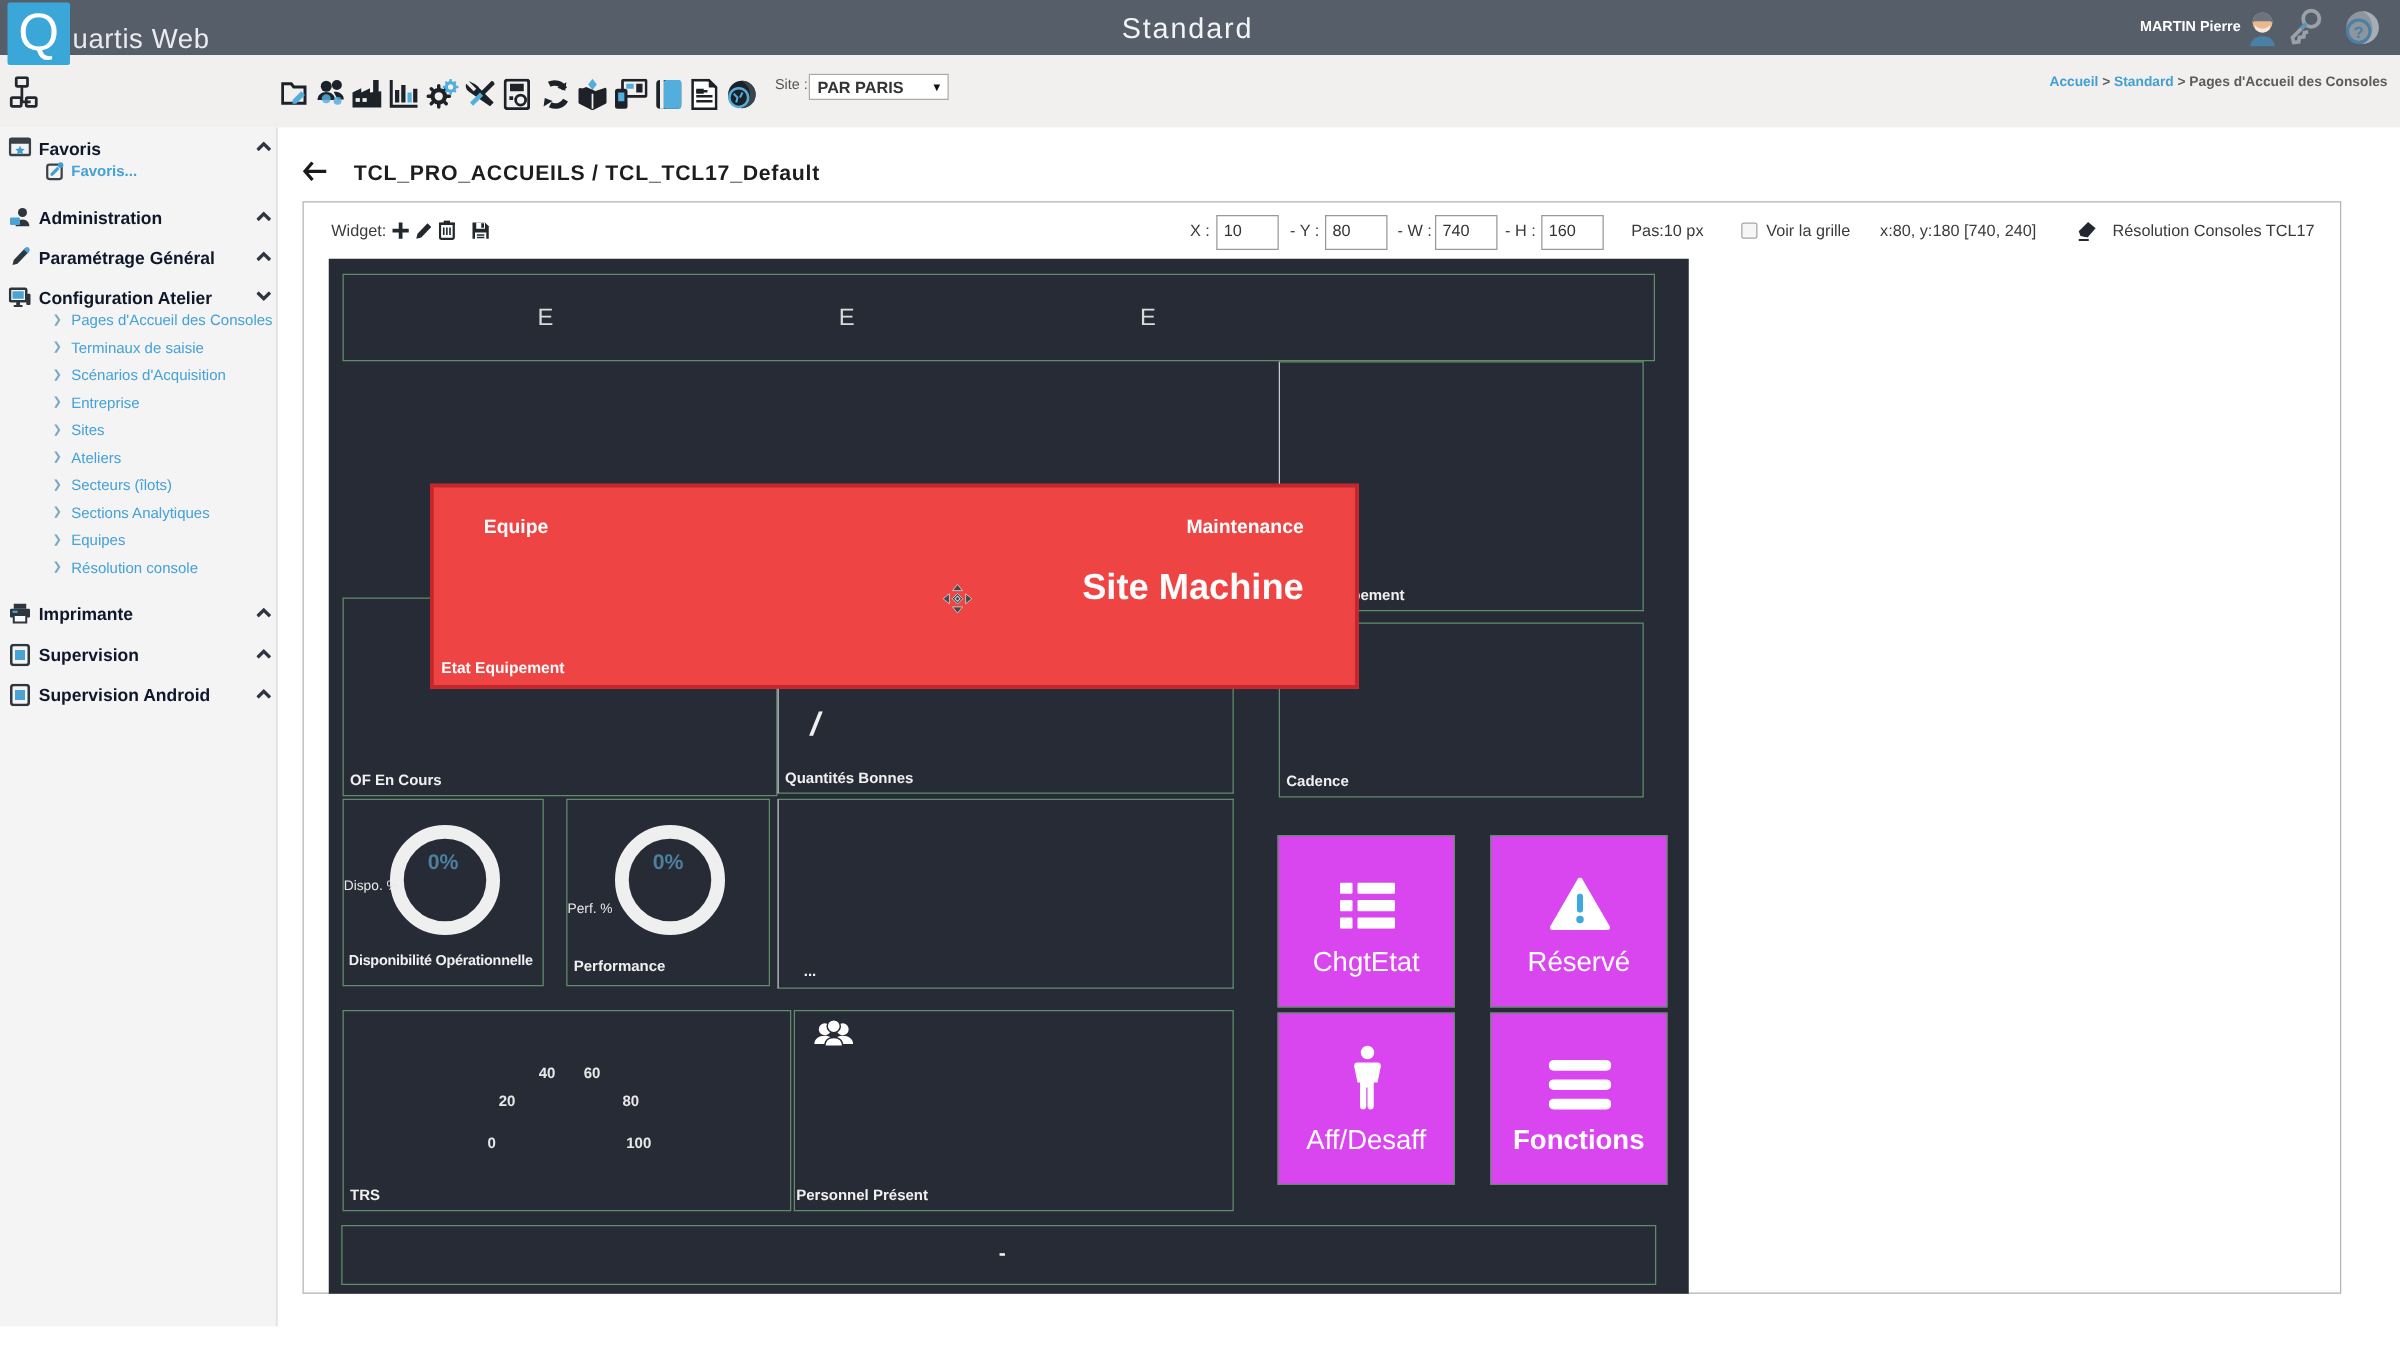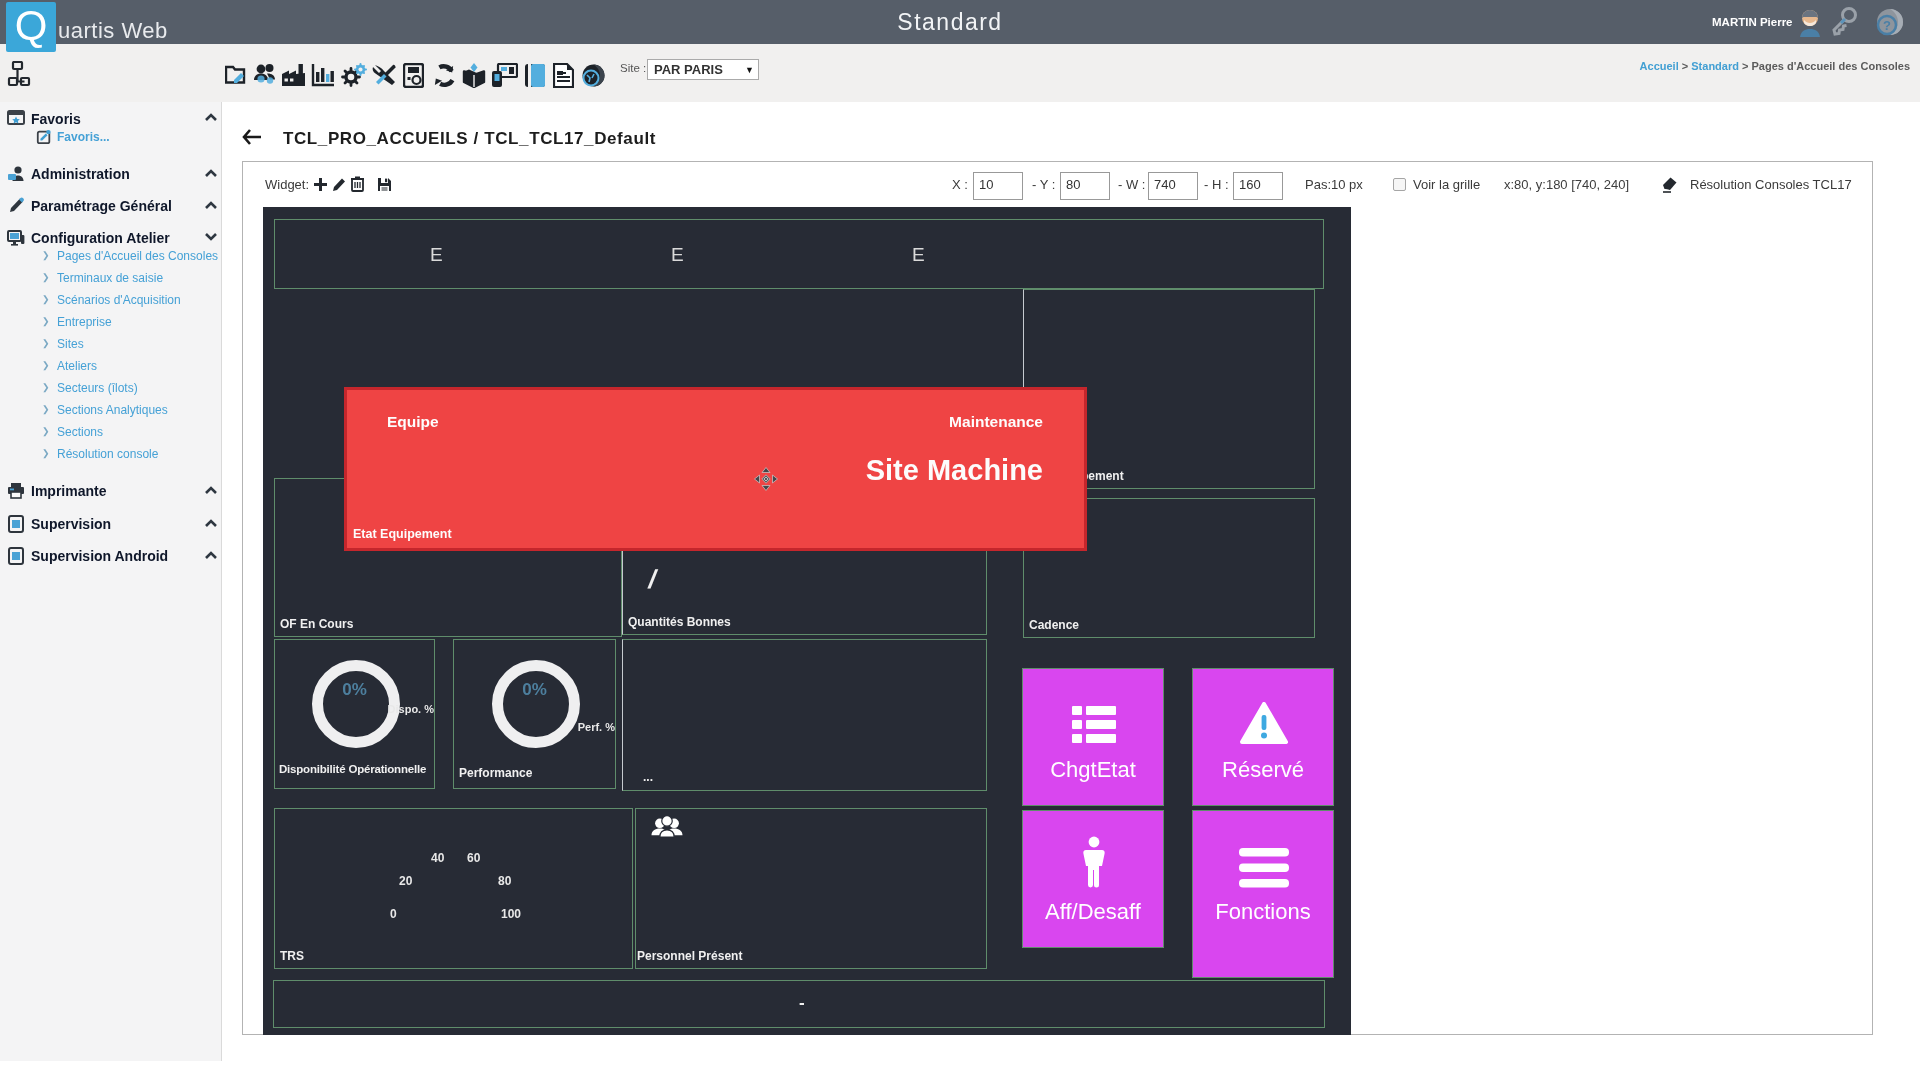--- a/index.html
+++ b/index.html
@@ -50,21 +50,21 @@
 .wg .lbl { position:absolute; left:5px; bottom:5px; font-size:12px; font-weight:bold; color:#f0f0f0; white-space:nowrap; }
 
 
 #selw { position:absolute; left:344px; top:387px; width:743px; height:164px; background:#ef4444;
   border:3px solid #c5262c; z-index:10; }
 #selw .t { position:absolute; color:#fdfdfd; font-weight:bold; font-size:15.5px; }
 
 
 .ring { position:absolute; width:88px; height:88px; border-radius:50%; border:11px solid #efeff0; }
 .g0 { position:absolute; width:100%; text-align:center; color:#4d7f9e; font-size:17px; font-weight:bold; }
-.g1 { position:absolute; width:100%; text-align:right; color:#e8e8e8; font-size:11px;font-weight:bold; }
+.g1 { position:absolute; width:100%; text-align:left; color:#e8e8e8; font-size:11px; }
 
 
 .bbtn { position:absolute; background:#d946ef; text-align:center; border:1px solid #5f8d6b; }
 .bbtn .cap { position:absolute; left:0; width:100%; text-align:center; color:#fff; font-size:22px; }
 
 .trsnum { position:absolute; color:#e8e8e8; font-size:12px; font-weight:bold; }
 </style>
 </head>
 <body>
 <div id="header"></div>
@@ -245,21 +245,21 @@
 <div class="nav-sub" style="top:315px;">Entreprise</div>
 <div class="nav-arrow" style="top:338px;">❯</div>
 <div class="nav-sub" style="top:337px;">Sites</div>
 <div class="nav-arrow" style="top:360px;">❯</div>
 <div class="nav-sub" style="top:359px;">Ateliers</div>
 <div class="nav-arrow" style="top:382px;">❯</div>
 <div class="nav-sub" style="top:381px;">Secteurs (îlots)</div>
 <div class="nav-arrow" style="top:404px;">❯</div>
 <div class="nav-sub" style="top:403px;">Sections Analytiques</div>
 <div class="nav-arrow" style="top:426px;">❯</div>
-<div class="nav-sub" style="top:425px;">Sections</div>
+<div class="nav-sub" style="top:425px;">Equipes</div>
 <div class="nav-arrow" style="top:448px;">❯</div>
 <div class="nav-sub" style="top:447px;">Résolution console</div>
 
 <svg class="nico" style="top:482px;" viewBox="0 0 18 18">
     <rect x="4" y="1" width="10" height="4" fill="#2e353d"></rect>
     <rect x="1" y="5" width="16" height="7" rx="1" fill="#2e353d"></rect>
     <rect x="4" y="10" width="10" height="6" fill="#fafafa" stroke="#2e353d" stroke-width="1.6"></rect>
     <rect x="3" y="6.5" width="4" height="1.8" fill="#4aa2d5"></rect>
   </svg>
 <div class="nav-main" style="top:483px;">Imprimante</div>
@@ -422,21 +422,21 @@
   <div class="cap" style="top:88px;">Aff/Desaff</div>
 </div>
 <div class="bbtn" style="left:1192px;top:668px;width:142px;height:138px;">
   <svg style="position:absolute;left:47px;top:33px;width:48px;height:43px;" viewBox="0 0 48 43">
       <path d="M24 2L46 40H2z" fill="#fff" stroke="#fff" stroke-width="4" stroke-linejoin="round"></path>
       <rect x="21.6" y="13" width="4.8" height="15" rx="2" fill="#3ea9e1"></rect>
       <circle cx="24" cy="33.5" r="3" fill="#3ea9e1"></circle>
     </svg>
   <div class="cap" style="top:88px;">Réservé</div>
 </div>
-<div class="bbtn" style="left:1192px;top:810px;width:142px;height:168px;">
+<div class="bbtn" style="left:1192px;top:810px;width:142px;height:138px;font-weight:bold;">
   <svg style="position:absolute;left:46px;top:37px;width:50px;height:40px;" viewBox="0 0 50 40">
       <g fill="#fff">
         <rect x="0" y="0" width="50" height="8.5" rx="4"></rect>
         <rect x="0" y="15.5" width="50" height="8.5" rx="4"></rect>
         <rect x="0" y="31" width="50" height="8.5" rx="4"></rect>
       </g>
     </svg>
   <div class="cap" style="top:88px;">Fonctions</div>
 </div>
 

